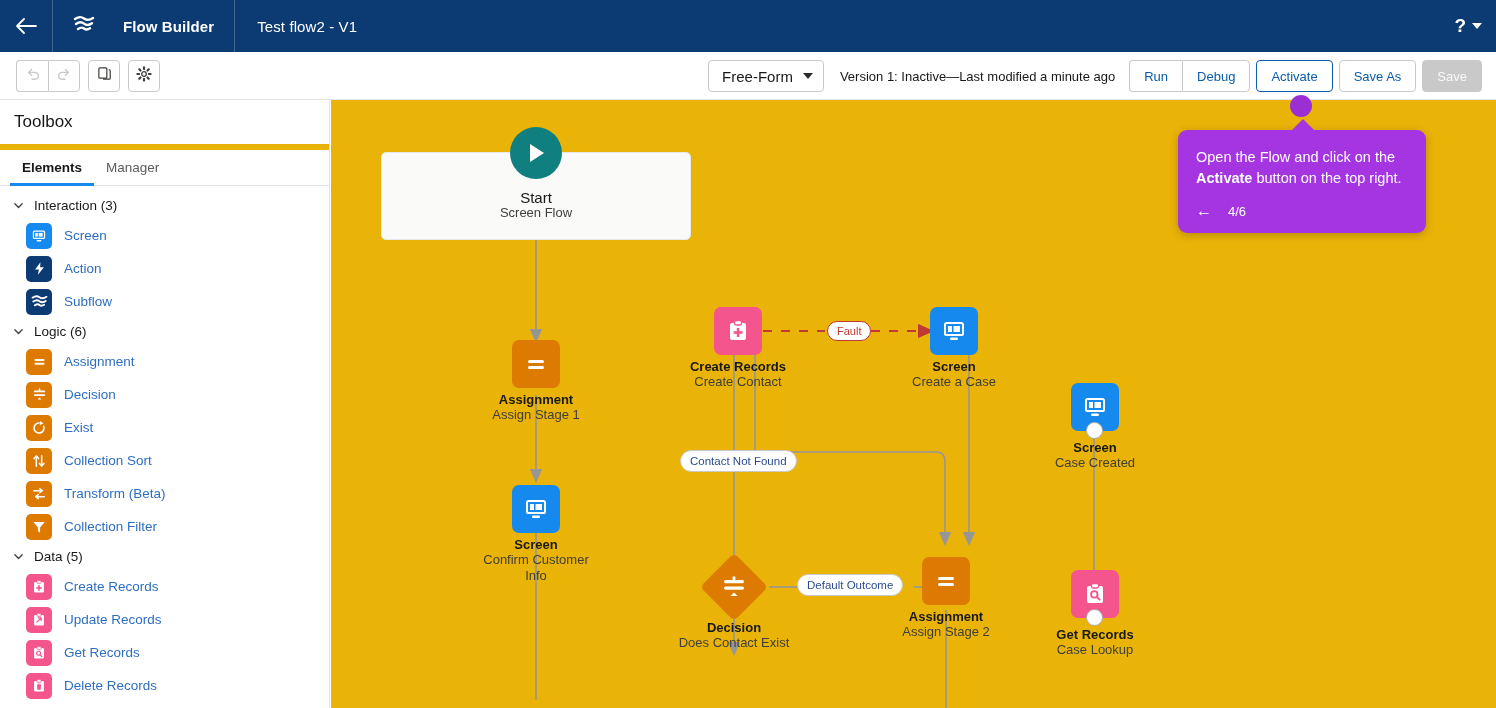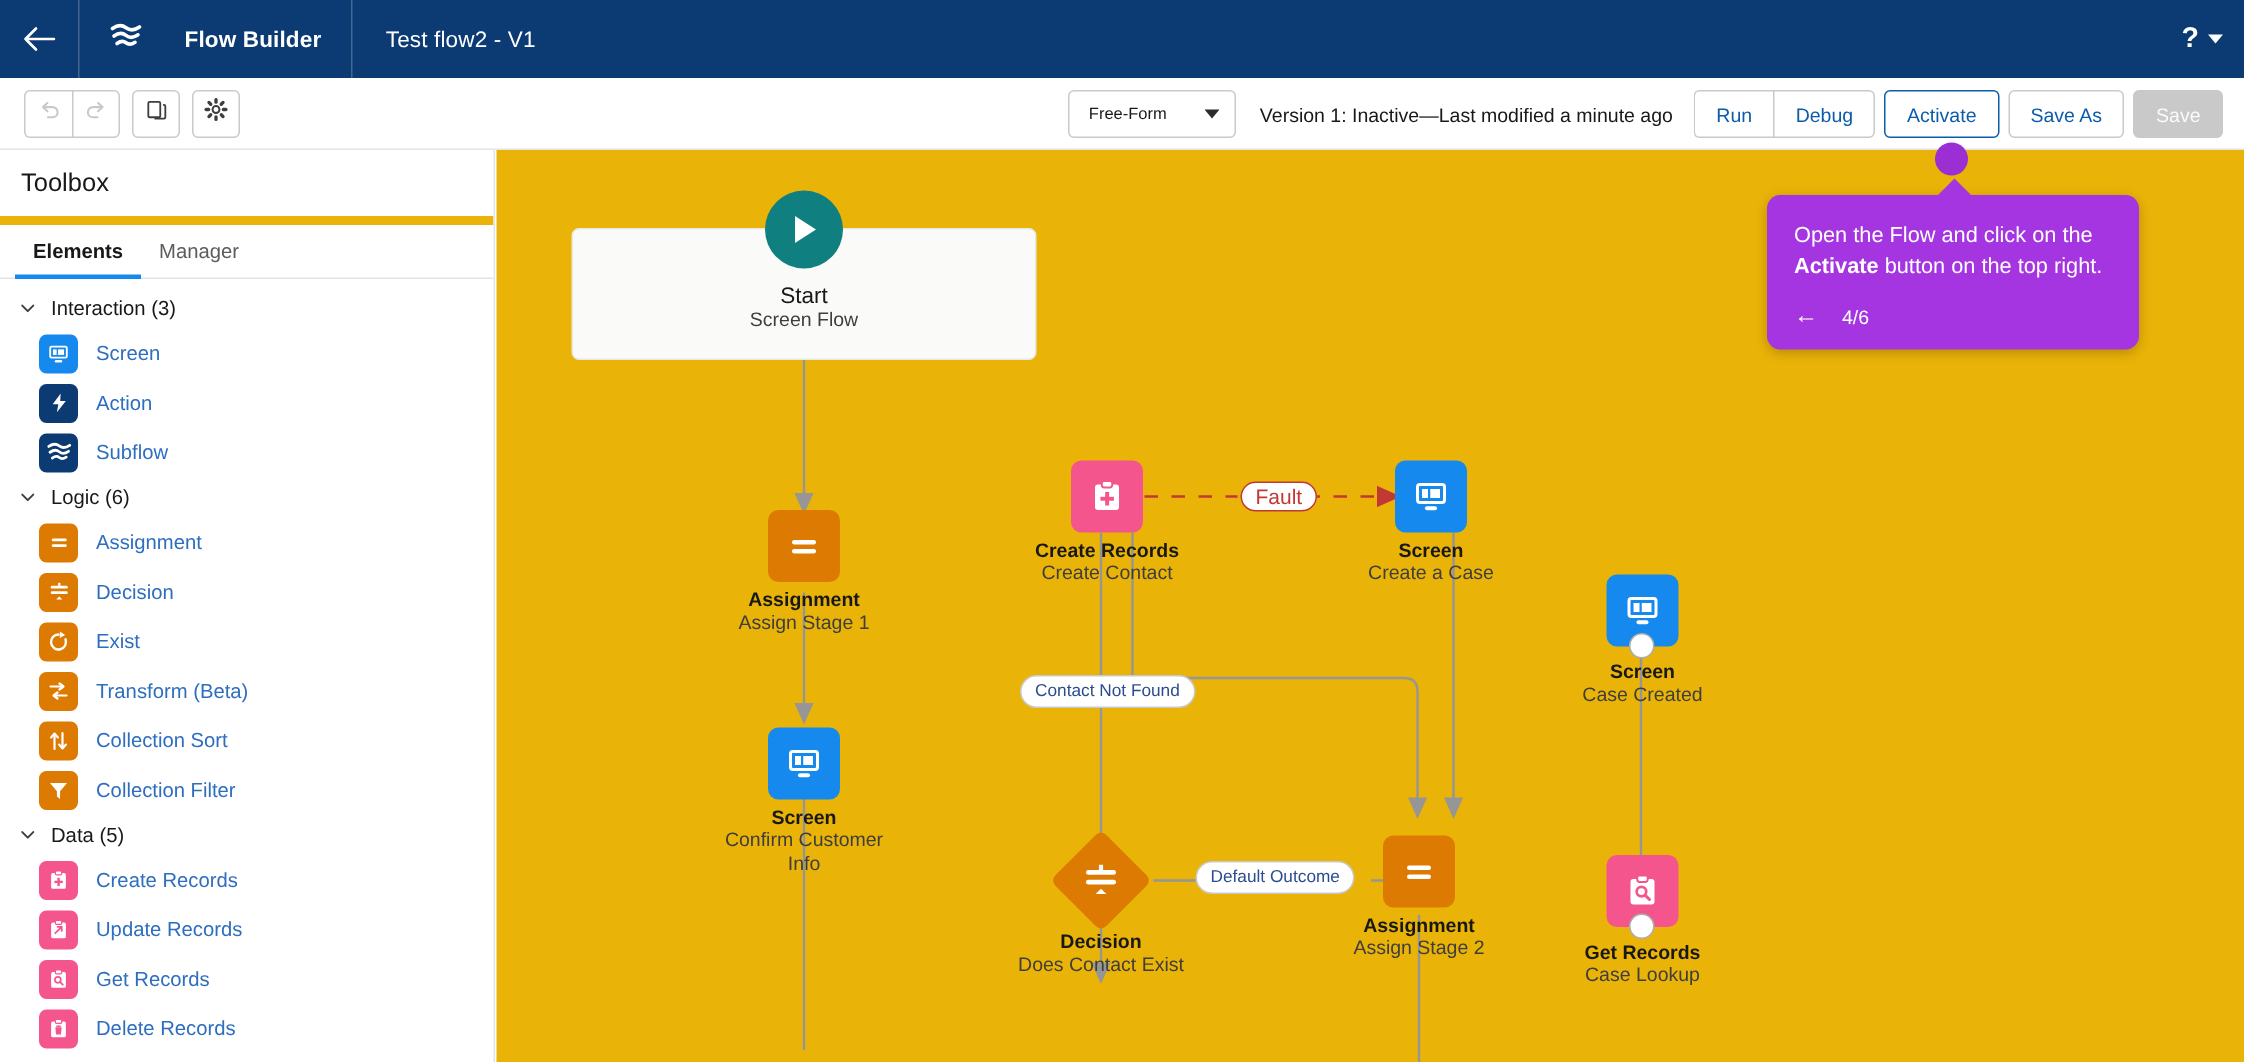--- a/index.html
+++ b/index.html
@@ -62,21 +62,21 @@
   .tb-icon-btn.disabled { cursor: default; }
 
   .tb-right {
     position: absolute; right: 14px; top: 8px;
     display: flex; align-items: center; gap: 0;
   }
   .select-freeform {
     height: 32px; min-width: 112px;
     border: 1px solid #c9c9c9; border-radius: 4px; background: #fff;
     display: flex; align-items: center; justify-content: space-between;
-    padding: 0 10px 0 13px; font-size: 11px; color: #181818; cursor: pointer;
+    padding: 0 10px 0 13px; font-size: 15px; color: #181818; cursor: pointer;
     gap: 10px;
   }
   .select-freeform .ar {
     width: 0; height: 0; border-left: 5px solid transparent;
     border-right: 5px solid transparent; border-top: 6px solid #2b2b2b;
   }
   .version-text {
     font-size: 13px; color: #181818; padding: 0 14px 0 16px; white-space: nowrap;
   }
   .btn-grp { display: flex; }
@@ -172,21 +172,21 @@
     position: absolute; width: 48px; height: 48px;
     display: flex; align-items: center; justify-content: center;
   }
   .conn-pill {
     position: absolute; background: #fff; border: 1px solid #c9c9c9;
     border-radius: 12px; height: 22px; padding: 0 9px;
     display: flex; align-items: center; justify-content: center;
     font-size: 11.5px; color: #2b4d8f; white-space: nowrap;
   }
   .conn-pill.fault {
-    border-color: #c23934; color: #c23934; height: 20px; font-size: 14px;
+    border-color: #c23934; color: #c23934; height: 20px; font-size: 11px;
   }
   .node-circle-handle {
     position: absolute; width: 17px; height: 17px; border-radius: 50%;
     background: #fff; border: 1.5px solid #adadad;
   }
 
   
   .coach-dot {
     position: absolute; width: 22px; height: 22px; border-radius: 50%;
     background: #9b2fd4; left: 1290px; top: 95px; z-index: 40;
@@ -380,38 +380,38 @@
           <svg width="16" height="16" viewBox="0 0 24 24">
             <path d="M12 4.5 a7.5 7.5 0 1 0 7 4.8" stroke="#fff" stroke-width="2.4" fill="none" stroke-linecap="round"></path>
             <path d="M13.5 1.5 L18.6 5 L13.2 8" fill="#fff"></path>
           </svg>
         </span>
         <span class="sb-item-label">Exist</span>
       </div>
       <div class="sb-item">
         <span class="el-ico" style="background:#dd7a01">
           <svg width="16" height="16" viewBox="0 0 24 24">
+            <path d="M8 20 V5" stroke="#fff" stroke-width="2.2" stroke-linecap="round"></path>
+            <path d="M4.6 8.4 L8 4.6 L11.4 8.4" stroke="#fff" stroke-width="2.2" fill="none" stroke-linecap="round" stroke-linejoin="round"></path>
+            <path d="M16 4 V19" stroke="#fff" stroke-width="2.2" stroke-linecap="round"></path>
+            <path d="M12.6 15.6 L16 19.4 L19.4 15.6" stroke="#fff" stroke-width="2.2" fill="none" stroke-linecap="round" stroke-linejoin="round"></path>
+          </svg>
+        </span>
+        <span class="sb-item-label">Collection Sort</span>
+      </div>
+      <div class="sb-item">
+        <span class="el-ico" style="background:#dd7a01">
+          <svg width="16" height="16" viewBox="0 0 24 24">
             <path d="M4 7 H16" stroke="#fff" stroke-width="2.2" stroke-linecap="round"></path>
             <path d="M13 4 L17 7 L13 10" stroke="#fff" stroke-width="2.2" fill="none" stroke-linecap="round" stroke-linejoin="round"></path>
             <path d="M20 16 H8" stroke="#fff" stroke-width="2.2" stroke-linecap="round"></path>
             <path d="M11 13 L7 16 L11 19" stroke="#fff" stroke-width="2.2" fill="none" stroke-linecap="round" stroke-linejoin="round"></path>
           </svg>
         </span>
         <span class="sb-item-label">Transform (Beta)</span>
-      </div>
-      <div class="sb-item">
-        <span class="el-ico" style="background:#dd7a01">
-          <svg width="16" height="16" viewBox="0 0 24 24">
-            <path d="M8 20 V5" stroke="#fff" stroke-width="2.2" stroke-linecap="round"></path>
-            <path d="M4.6 8.4 L8 4.6 L11.4 8.4" stroke="#fff" stroke-width="2.2" fill="none" stroke-linecap="round" stroke-linejoin="round"></path>
-            <path d="M16 4 V19" stroke="#fff" stroke-width="2.2" stroke-linecap="round"></path>
-            <path d="M12.6 15.6 L16 19.4 L19.4 15.6" stroke="#fff" stroke-width="2.2" fill="none" stroke-linecap="round" stroke-linejoin="round"></path>
-          </svg>
-        </span>
-        <span class="sb-item-label">Collection Sort</span>
       </div>
       <div class="sb-item">
         <span class="el-ico" style="background:#dd7a01">
           <svg width="16" height="16" viewBox="0 0 24 24">
             <path d="M3.5 4.5 H20.5 L13.6 12.8 V20.5 L10.4 18 V12.8 Z" fill="#fff"></path>
           </svg>
         </span>
         <span class="sb-item-label">Collection Filter</span>
       </div>
       <div class="sb-group">

